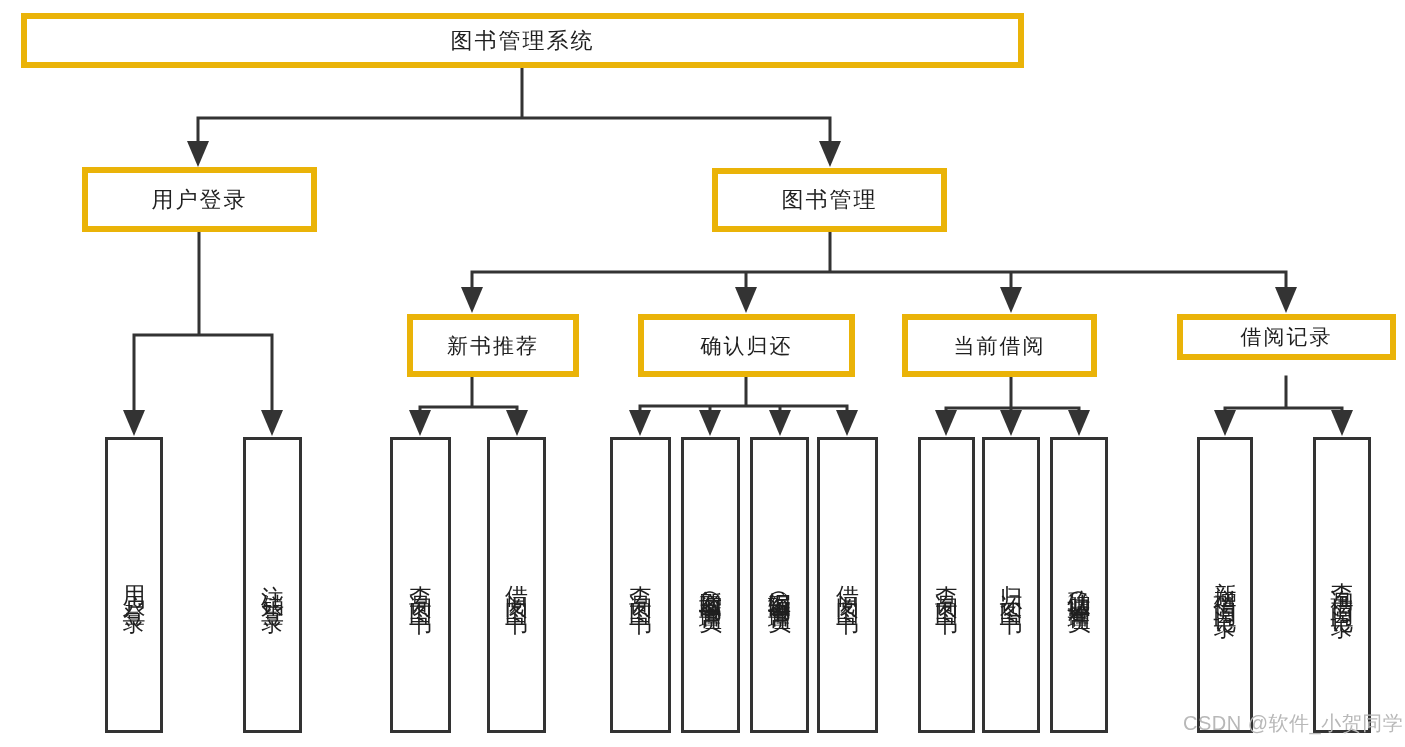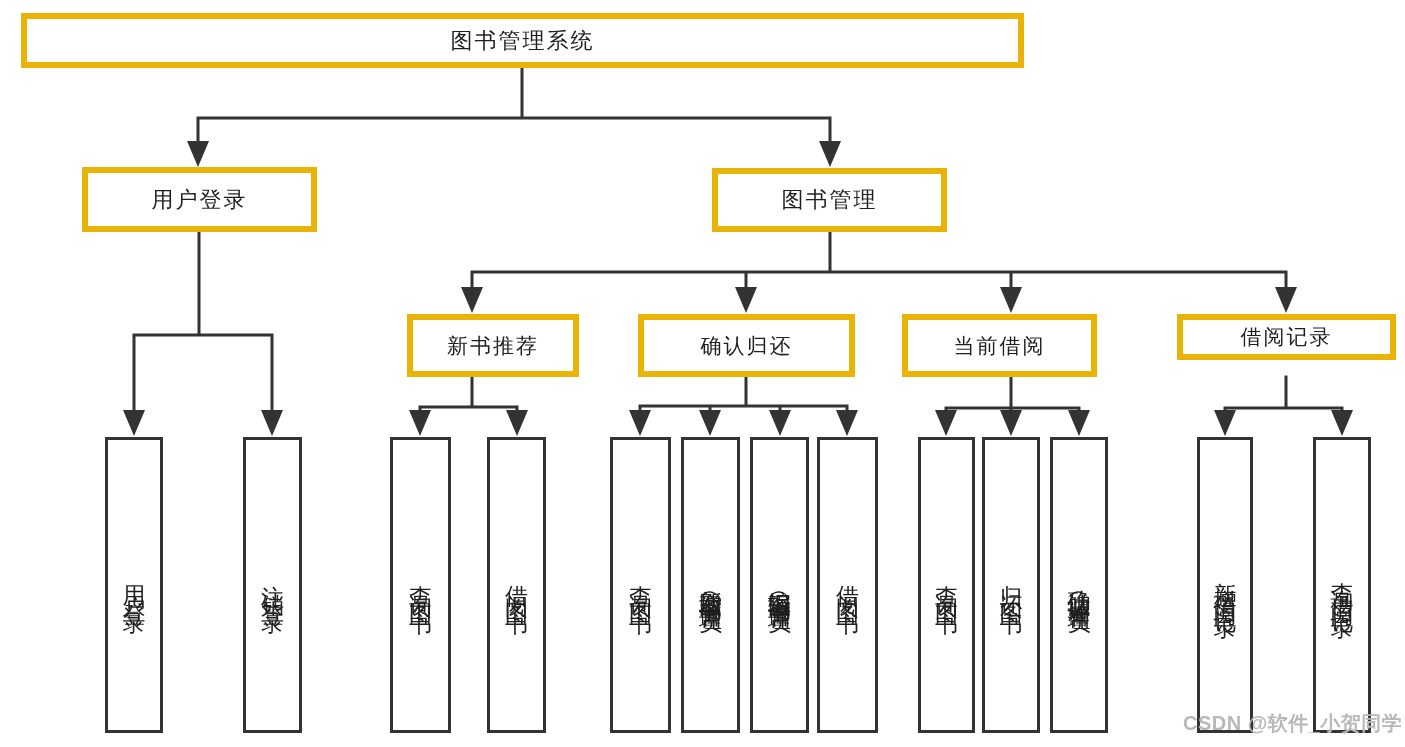--- a/index.html
+++ b/index.html
@@ -17,21 +17,21 @@
     position:absolute;box-sizing:border-box;border:3px solid #333333;background:#ffffff;
     top:437px;height:296px;display:flex;align-items:center;justify-content:center;z-index:2;
   }
   .leaf span{
     writing-mode:vertical-rl;font-size:23px;color:#1f1f1f;letter-spacing:9px;line-height:1;
   }
   .leaf span.ls-mid{letter-spacing:7px;}
   .leaf span.ls-tight{letter-spacing:3px;}
   .watermark{
     position:absolute;left:1183px;top:710px;z-index:5;
-    font-size:20px;font-weight:bold;color:#b8b8b8;letter-spacing:0.5px;white-space:nowrap;
+    font-size:20px;font-weight:normal;color:#b8b8b8;letter-spacing:0.5px;white-space:nowrap;
   }
 </style>
 </head>
 <body>
 
 <div id="stage">
 
   <svg id="connector-svg" width="1405" height="747" viewBox="0 0 1405 747">
     <g stroke="#333333" stroke-width="3" fill="none" stroke-linecap="square">
 

